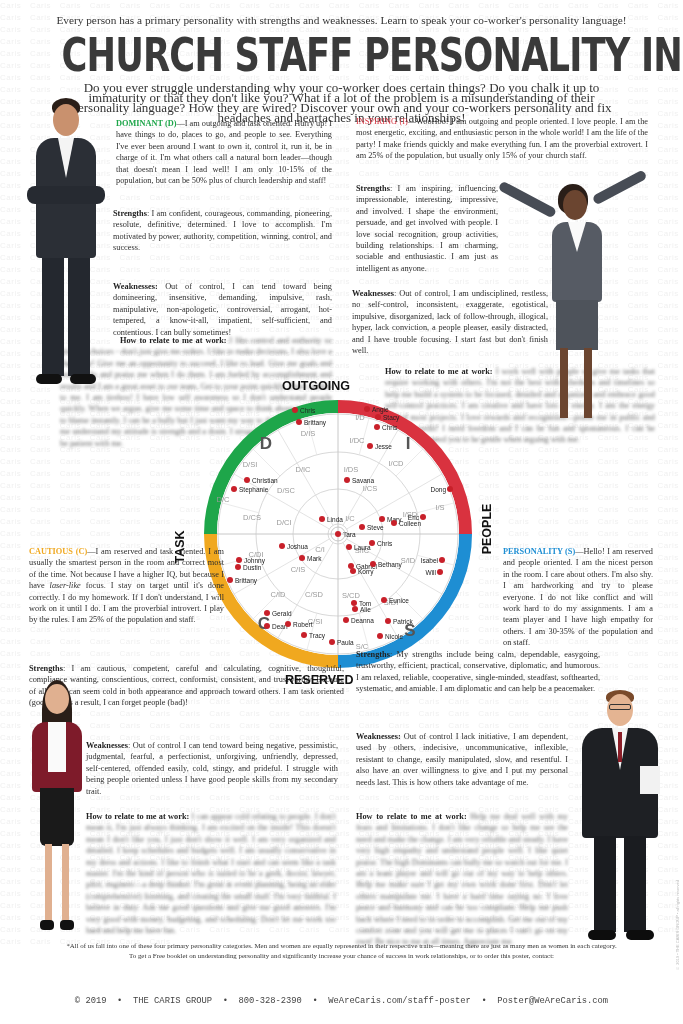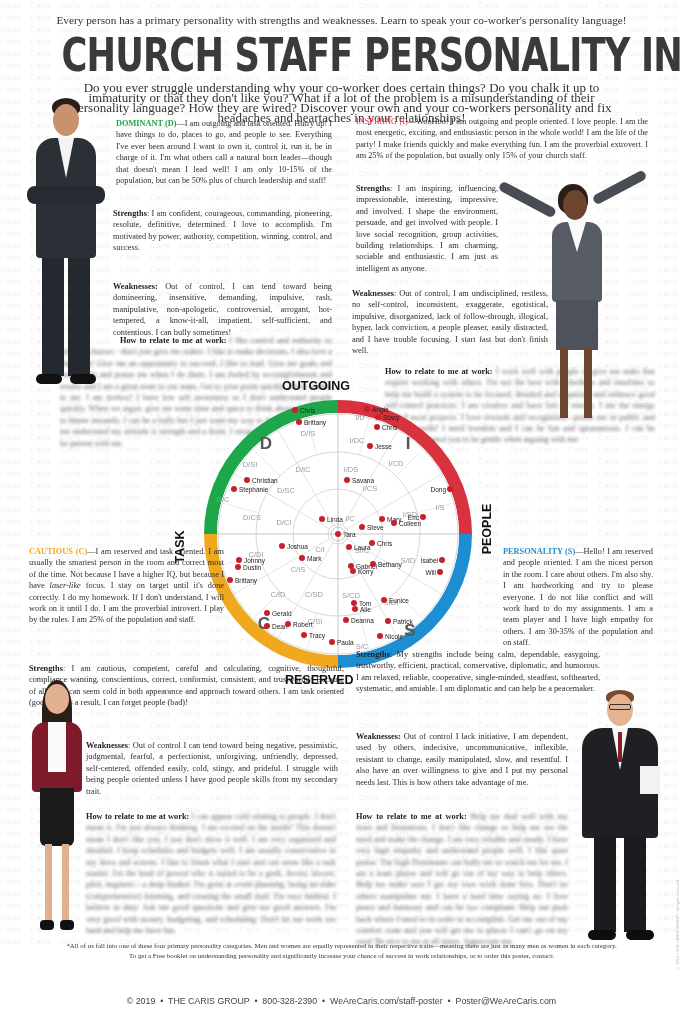--- a/index.html
+++ b/index.html
@@ -49,21 +49,21 @@
   .axis {
     font-family: "Liberation Sans", sans-serif; font-weight: bold;
     font-size: 12.5px; color: #111; position: absolute; z-index: 3;
   }
   .footer1 {
     left: 0; top: 941px; width: 683px; text-align: center;
     font-size: 6.9px; line-height: 10px; color: #333;
   }
   .footer2 {
     left: 0; top: 996px; width: 683px; text-align: center;
-    font-family: Liberation Sans, sans-serif; font-size: 8.8px; color: #444;
+    font-family: Liberation Mono, monospace; font-size: 8.8px; color: #444;
   }
   .side-copy {
     right: 3px; top: 880px; font-family: "Liberation Sans", sans-serif;
     font-size: 4px; color: #bbb; writing-mode: vertical-rl; transform: rotate(180deg);
   }
   svg text { font-family: "Liberation Sans", sans-serif; }
 </style>
 </head>
 <body>
 

